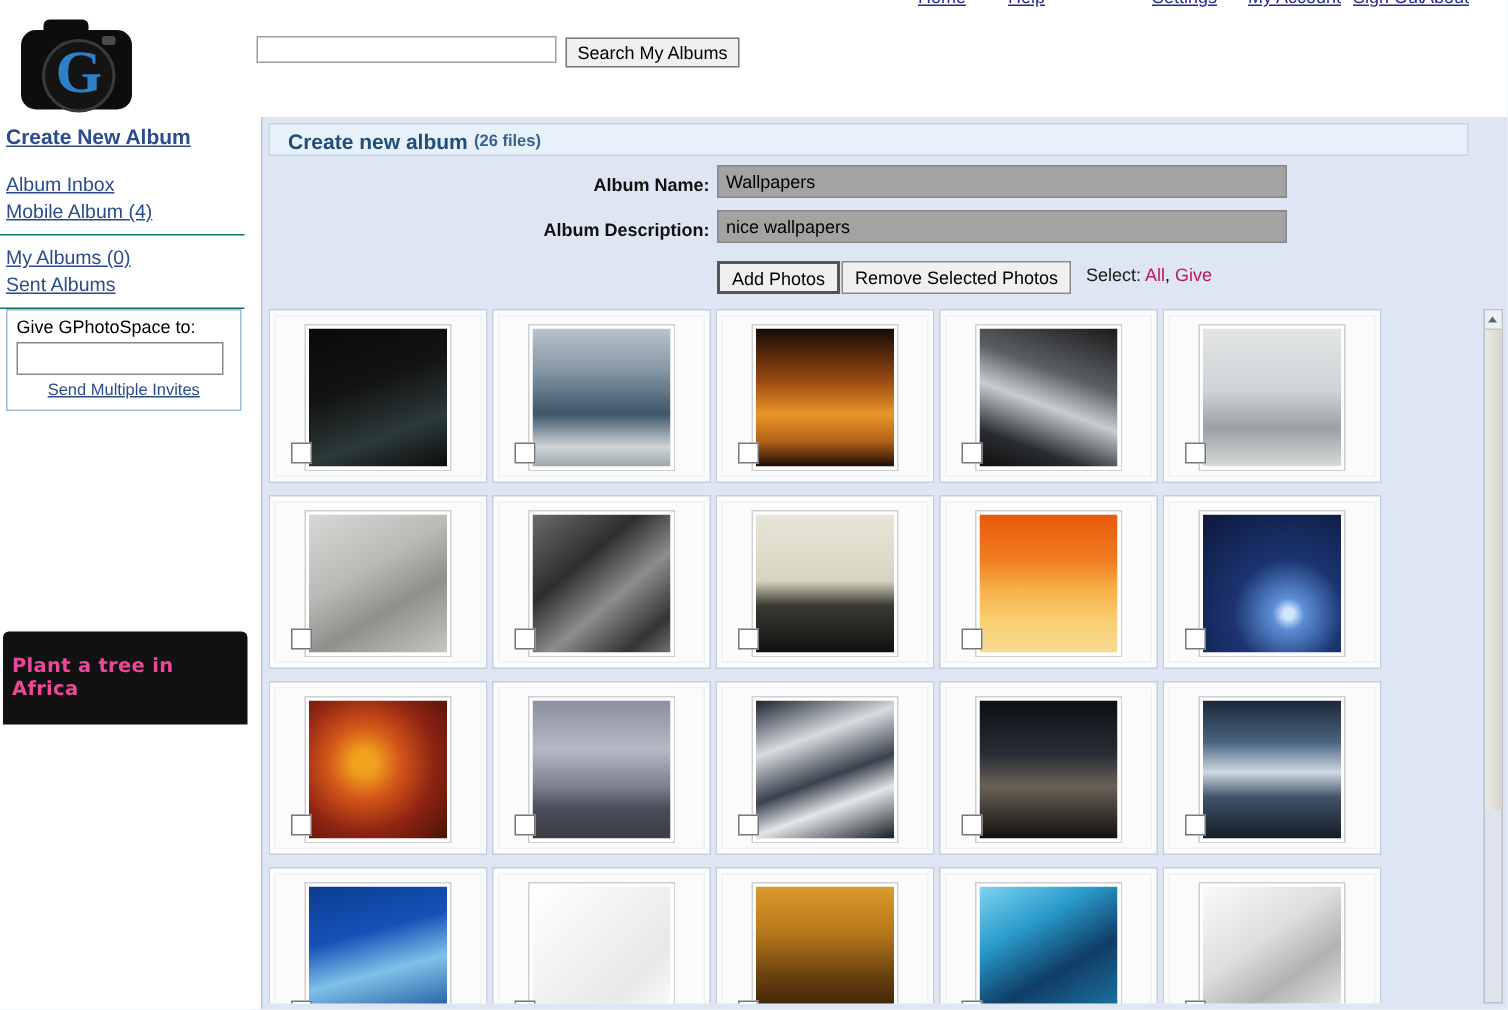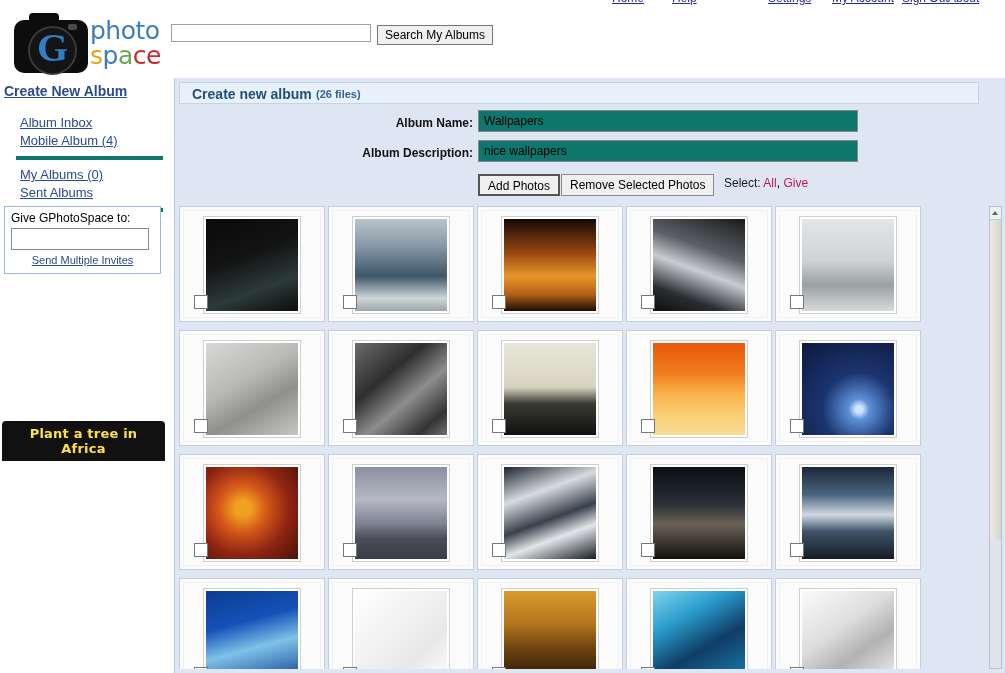--- a/index.html
+++ b/index.html
@@ -36,38 +36,38 @@
     padding:0 3px;box-sizing:border-box;}
   .searchbtn{position:absolute;left:377px;top:15px;height:20px;padding:1px 7px;
     border:1px solid #767676;background:#f0f0f0;font-family:"Liberation Sans",sans-serif;font-size:12px;
     color:#000;cursor:pointer;box-sizing:border-box;}
 
   
   .sidebar{position:absolute;left:0;top:78px;width:167px;height:595px;background:#fff;}
   .createlink{position:absolute;left:4px;top:5px;font-size:14px;font-weight:bold;color:#2a4b8d;
     text-decoration:underline;cursor:pointer;}
   .navbox{position:absolute;left:0;top:30px;width:163px;}
-  .navgrp{border-bottom:4px solid #0f766e;padding:4px 0 5px 4px;margin-left:16px;}
+  .navgrp{border-bottom:1px solid #0f766e;padding:4px 0 5px 4px;}
   .navlink{display:block;font-size:13px;color:#2a4b8d;text-decoration:underline;margin:3px 0;cursor:pointer;}
 
   .invite{position:absolute;left:4px;top:128px;width:155px;border:1px solid #9fb8d6;background:#fff;}
   .invite-hd{background:#cfe0f0;font-size:12px;padding:2px 5px;color:#222;font-weight:normal;}
   .invite-bd{padding:4px 6px 7px 6px;}
   .invite-lbl{font-size:12px;color:#000;margin-bottom:3px;}
   .invite-inp{width:138px;height:22px;border:1px solid #8a8a8a;background:#fff;box-sizing:border-box;
     font-family:"Liberation Sans",sans-serif;font-size:12px;padding:0 3px;}
   .invite-btnrow{text-align:center;margin-top:6px;}
   .invite-btn{padding:2px 10px;border:1px solid #767676;background:#f0f0f0;
     font-family:"Liberation Sans",sans-serif;font-size:12px;cursor:pointer;}
   .invite-multi{display:block;text-align:center;margin-top:4px;font-size:11px;color:#2a4b8d;
     text-decoration:underline;cursor:pointer;}
 
   .ad{position:absolute;left:2px;top:343px;width:163px;background:#fff;cursor:pointer;}
-  .ad-hd{background:#111;color:#fde047;font-family:"DejaVu Sans",sans-serif;font-size:13px;font-weight:bold;
-    padding:5px 6px;border-radius:4px 4px 0 0;letter-spacing:0.2px;text-align:center;}
+  .ad-hd{background:#111;color:#ec4899;font-family:"DejaVu Sans",sans-serif;font-size:13px;font-weight:bold;
+    padding:16px 6px;border-radius:4px 4px 0 0;letter-spacing:0.2px;}
   .ad-bd{position:relative;height:100px;background:#fff;}
   .ad-poster{position:absolute;left:5px;top:4px;width:58px;height:92px;background:#d9a441;
     border:1px solid #8a6a22;overflow:hidden;}
   .ad-sun{position:absolute;left:5px;top:6px;width:46px;height:46px;border-radius:50%;
     background:radial-gradient(circle,#c8341f 0 34%,#d4c840 34% 52%,#8cb63c 52% 70%,#d9a441 70%);}
   .ad-face{position:absolute;left:14px;top:15px;width:28px;height:28px;border-radius:50%;background:#c8341f;}
   .ad-trunk{position:absolute;left:24px;top:48px;width:8px;height:34px;background:#8a5a1f;}
   .ad-plate{position:absolute;left:3px;top:70px;width:50px;height:20px;background:#e0b85a;border:1px solid #7a4e18;}
   .ad-plate span{display:block;font-size:4px;color:#6b2b12;font-weight:bold;padding:1px 2px;line-height:1.5;}
   .ad-text{position:absolute;left:68px;top:6px;width:92px;font-family:"DejaVu Sans",sans-serif;
@@ -80,21 +80,21 @@
     border:1px solid #c3d4e8;box-sizing:border-box;}
   .panel-hd .t{position:absolute;left:12px;top:3px;font-size:14px;font-weight:bold;color:#1f4e79;}
   .panel-hd .c{position:absolute;left:136px;top:5px;font-size:11px;font-weight:bold;color:#33638f;text-align:right;}
 
   .form{position:absolute;left:0;top:32px;width:831px;}
   .frow{position:relative;height:30px;}
   .flabel{position:absolute;right:0;top:6px;width:0;}
   .flabel-in{position:absolute;left:-220px;top:0;width:215px;text-align:right;
     font-size:12px;font-weight:bold;color:#111;white-space:nowrap;}
   .finput{position:absolute;left:303px;top:0;width:380px;height:22px;border:1px solid #888;
-    background:#0f766e;box-sizing:border-box;padding:0 5px;font-family:"Liberation Sans",sans-serif;font-size:12px;}
+    background:#a3a3a3;box-sizing:border-box;padding:0 5px;font-family:"Liberation Sans",sans-serif;font-size:12px;}
 
   .btnrow{position:absolute;left:0;top:96px;width:831px;height:24px;}
   .btn{position:absolute;top:0;height:22px;padding:0 8px;line-height:20px;
     font-family:"Liberation Sans",sans-serif;font-size:12px;background:#f0f0f0;cursor:pointer;box-sizing:border-box;}
   .btn-add{left:303px;border:2px solid #555;}
   .btn-rem{left:386px;border:1px solid #8a8a8a;}
   .selwrap{position:absolute;left:549px;top:2px;font-size:12px;}
   .selwrap .lbl{color:#1a1a1a;font-weight:normal;}
   .selwrap a{color:#be185d;text-decoration:none;cursor:pointer;}
 
@@ -131,24 +131,20 @@
     <span class="frag u" style="left:948px">About</span>
   </div>
 
   <div class="header">
     <div class="logo">
       <div class="cam">
         <div class="lensring">
           <div class="lensG">G</div>
         </div>
       </div>
-      <div class="wordmark">
-        <div class="wm1">photo</div>
-        <div class="wm2"><span class="s">s</span><span class="p">p</span><span class="a">a</span><span class="c">c</span><span class="e">e</span></div>
-      </div>
     </div>
     <input class="searchbox" type="text" value="" style="">
     <button class="searchbtn">Search My Albums</button>
   </div>
 
   <div class="sidebar">
     <a class="createlink">Create New Album</a>
 
     <div class="navbox">
       <div class="navgrp">

